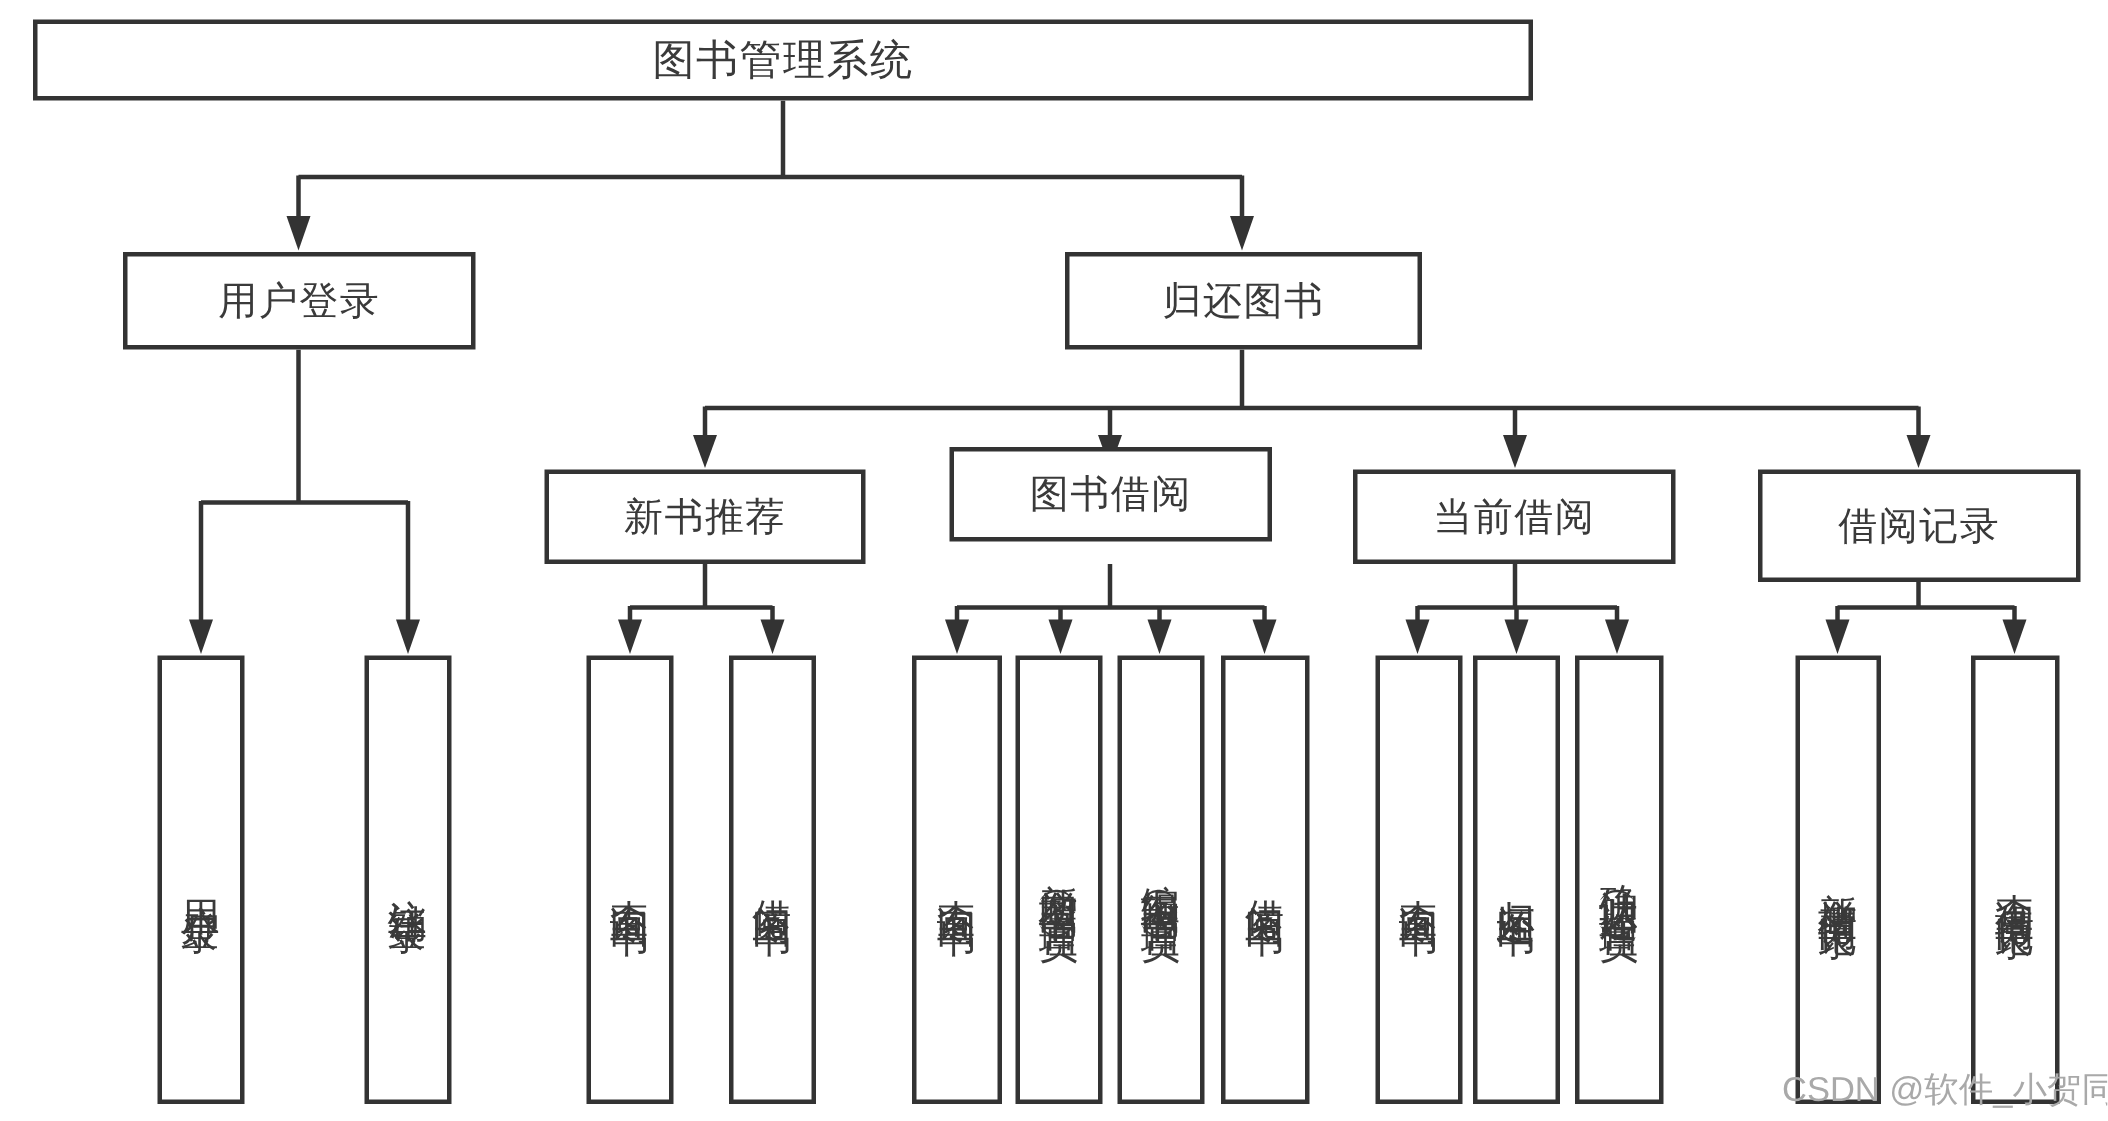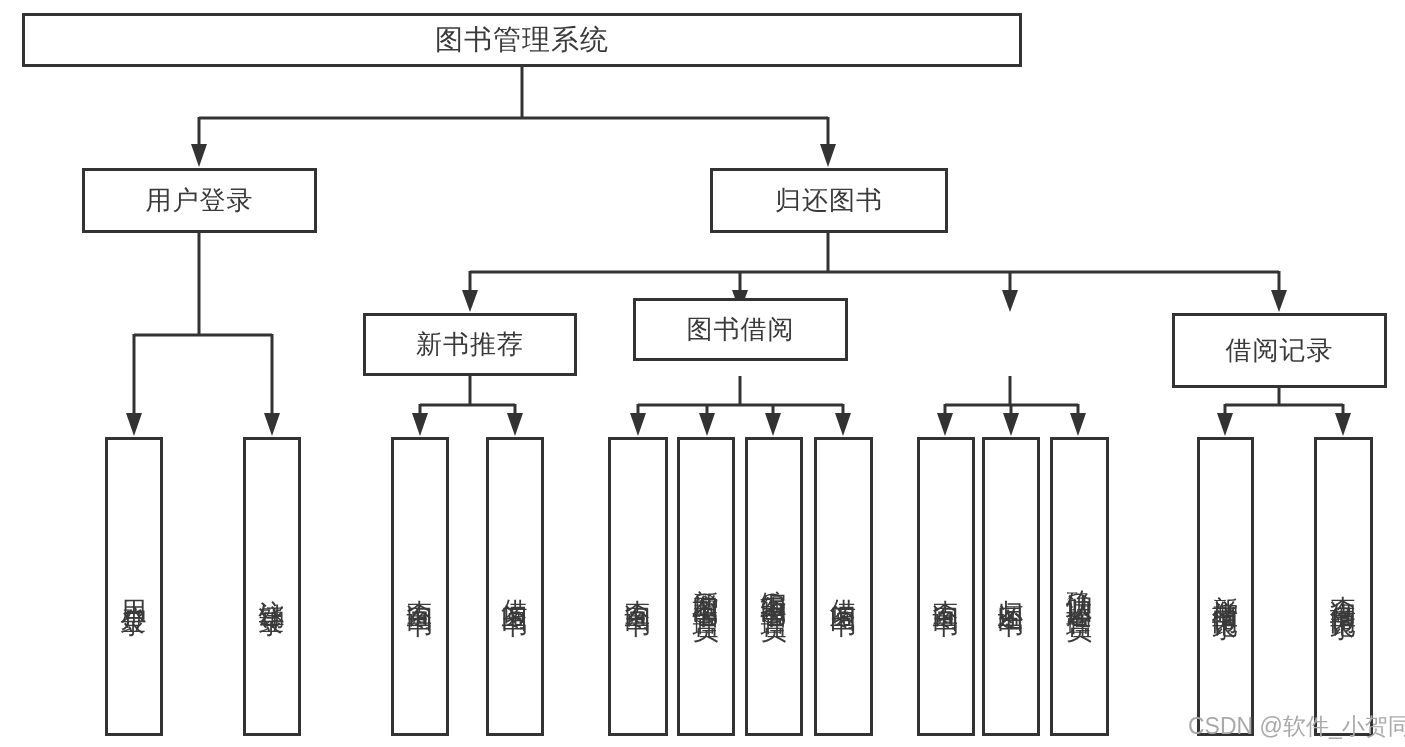--- a/index.html
+++ b/index.html
@@ -141,20 +141,23 @@
   <div class="box" style="left:710px; top:168px; width:238px; height:65px;">
     <span class="htext">归还图书</span>
   </div>
 
   <div class="box" style="left:363px; top:313px; width:214px; height:63px;">
     <span class="htext">新书推荐</span>
   </div>
   <div class="box" style="left:633px; top:298px; width:215px; height:63px;">
     <span class="htext">图书借阅</span>
   </div>
+  <div class="box" style="left:902px; top:313px; width:215px; height:63px;">
+    <span class="htext">当前借阅</span>
+  </div>
   <div class="box" style="left:1172px; top:313px; width:215px; height:75px;">
     <span class="htext">借阅记录</span>
   </div>
 
   <div class="box" style="left:105px; top:437px; width:58px; height:299px;">
     <span class="vtext">用户登录</span>
   </div>
   <div class="box" style="left:243px; top:437px; width:58px; height:299px;">
     <span class="vtext">注销登录</span>
   </div>

